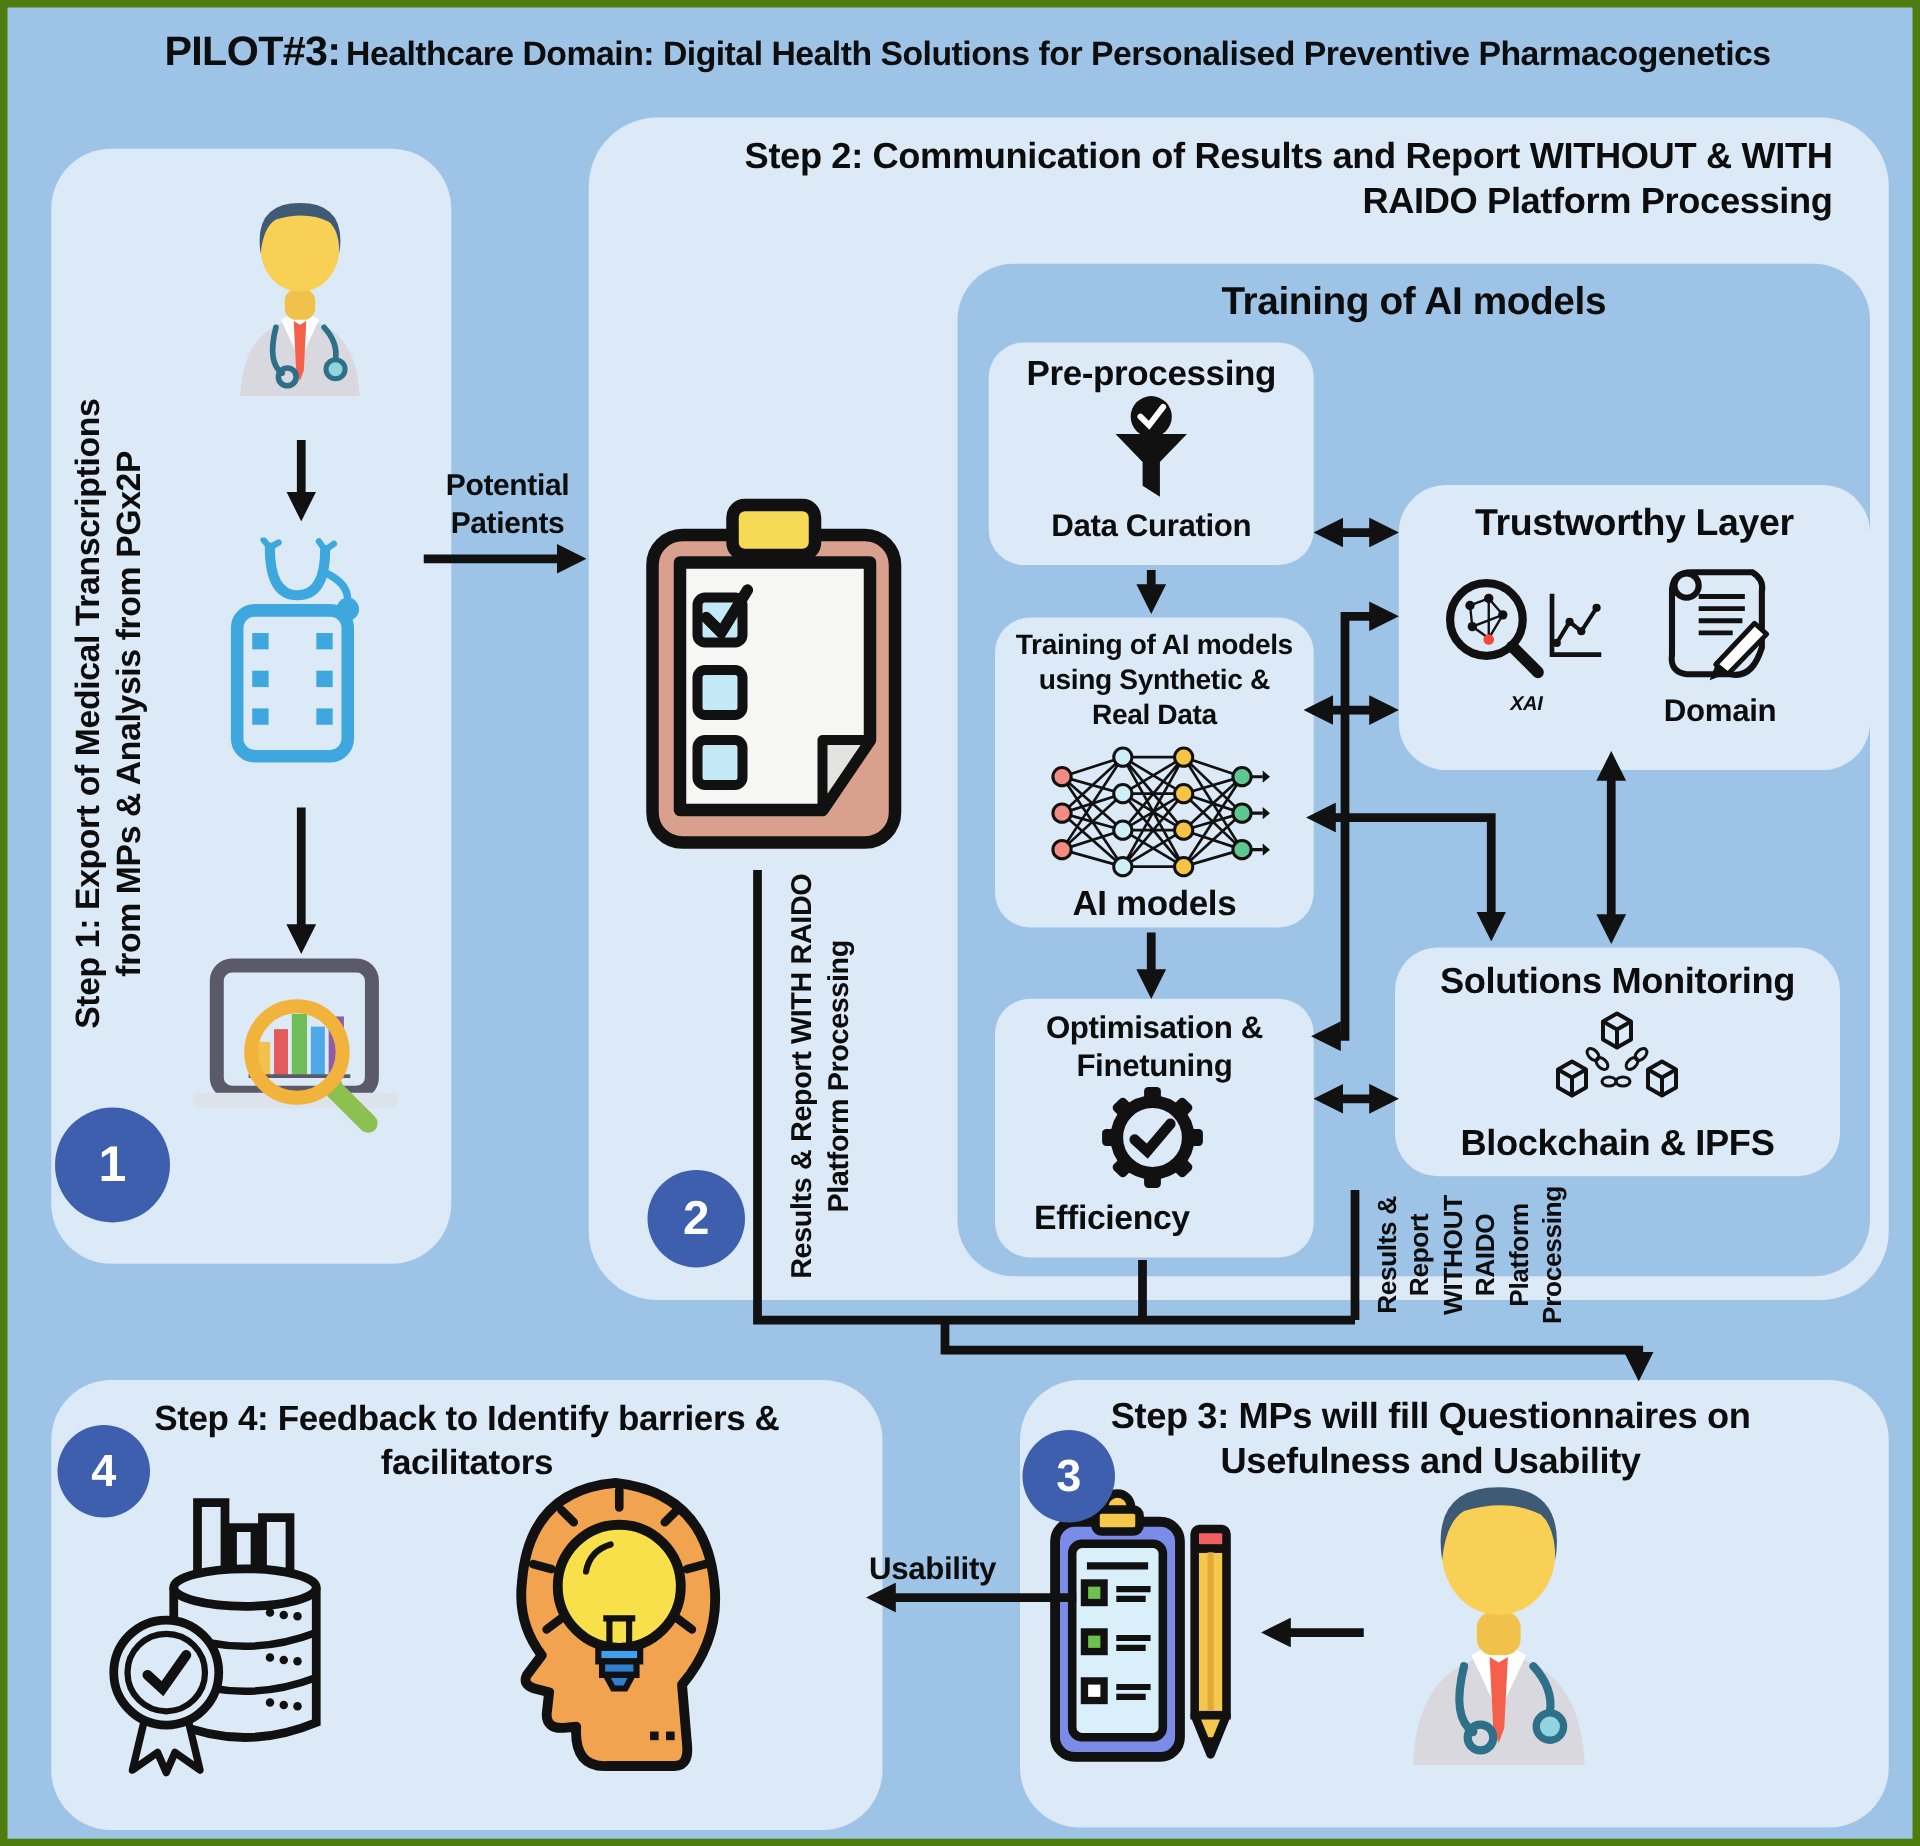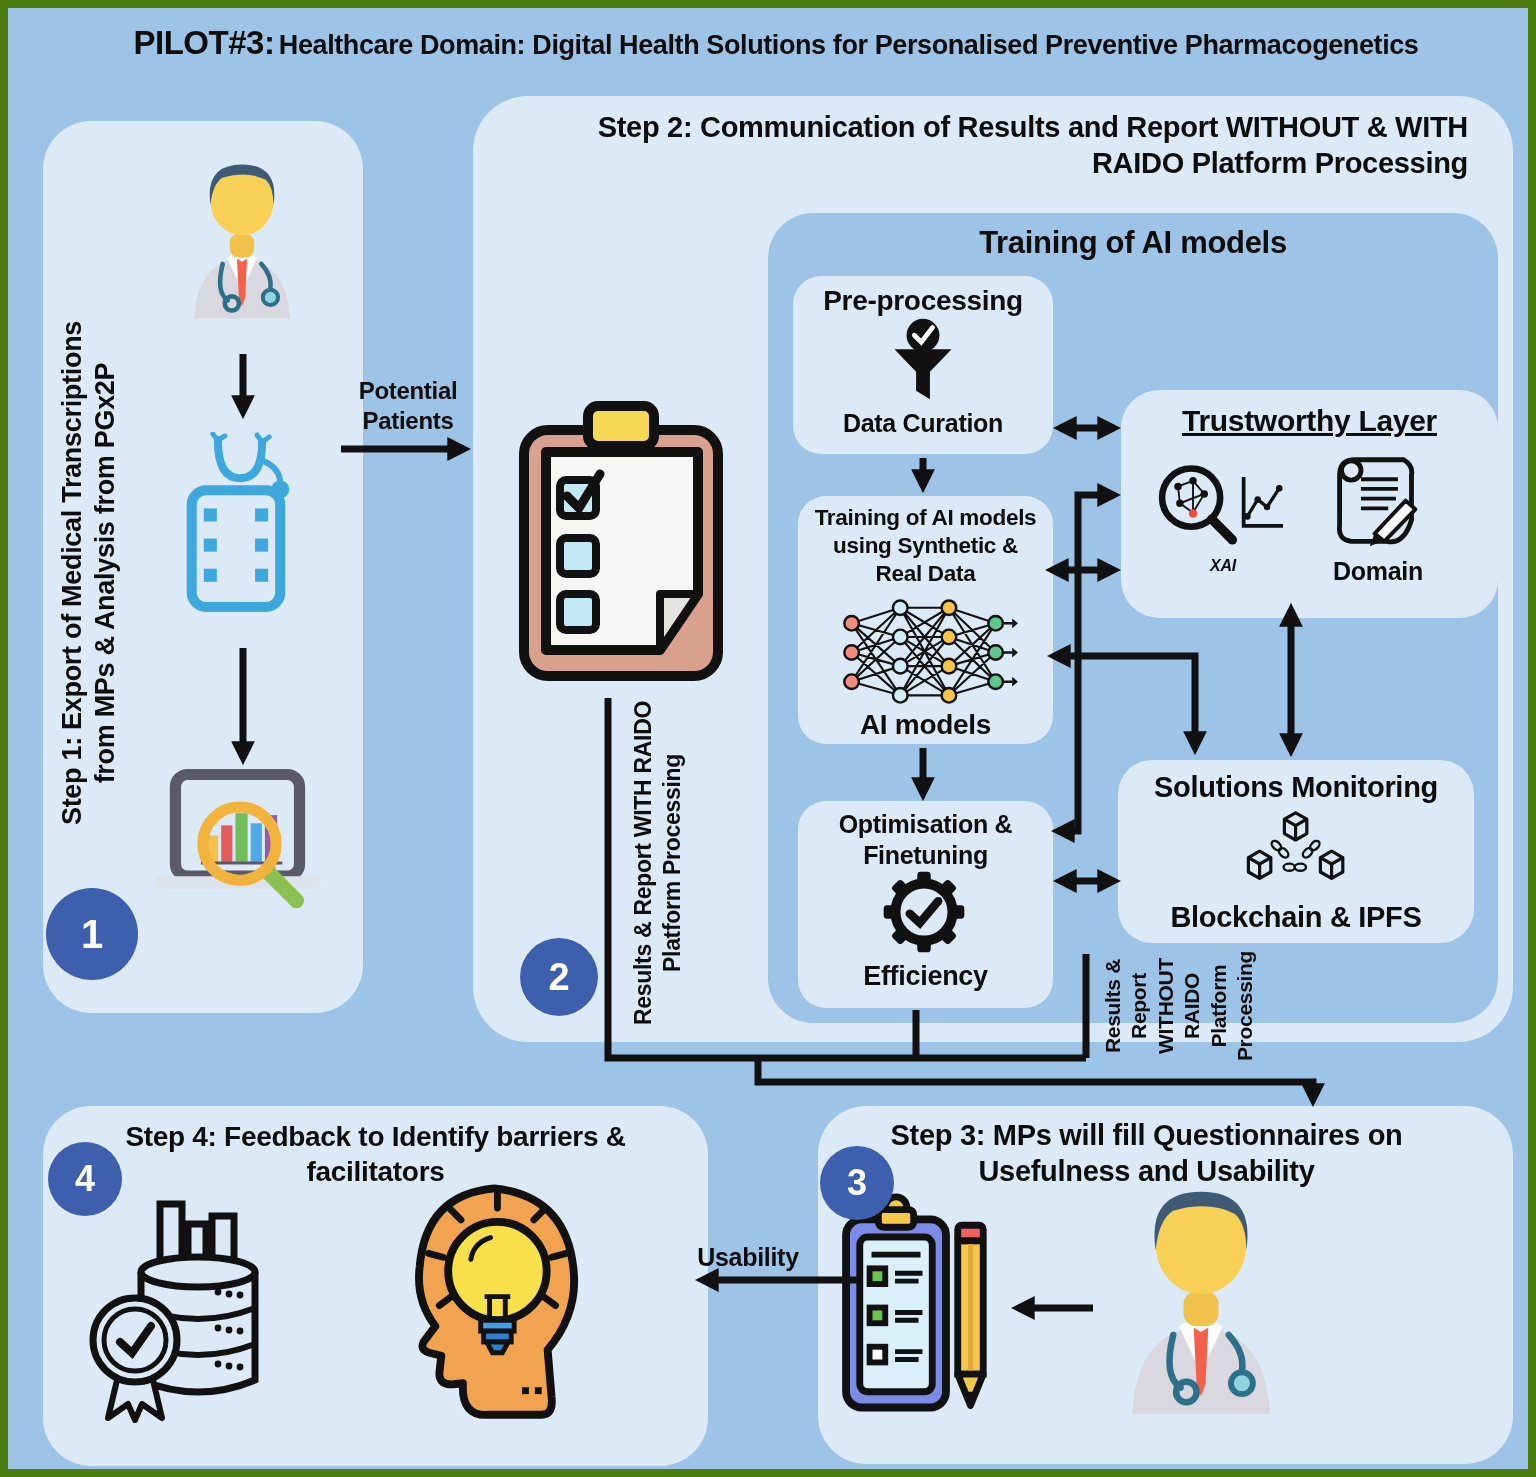--- a/index.html
+++ b/index.html
@@ -1,18 +1,18 @@
 <!DOCTYPE html>
 <html><head>
 <meta charset="utf-8">
 <style>
   html,body{margin:0;padding:0;background:#89B3DC;}
   #app{
     position:relative;width:1536px;height:1477px;overflow:hidden;
-    background:#9DC3E6;border:8px solid #4d7c0f;box-sizing:border-box;
+    background:#9DC3E6;border:6px solid #4d7c0f;box-sizing:border-box;
     font-family:"Liberation Sans",sans-serif;
   }
   .t{
     position:absolute;font-family:"Liberation Sans",sans-serif;font-weight:bold;
     color:#0D0D0D;white-space:pre-line;text-align:center;letter-spacing:-0.3px;line-height:1.24;
   }
   .panel{position:absolute;background:#DCE9F6;border-radius:48px;}
   .tpanel{position:absolute;background:#9DC3E6;border-radius:45px;}
   .box{position:absolute;background:#DCE9F6;border-radius:28px;z-index:3;}
   .circle{
@@ -176,24 +176,24 @@
       <rect x="42" y="2" width="16" height="18" rx="4" transform="rotate(90 50 50)"></rect>
       <rect x="42" y="2" width="16" height="18" rx="4" transform="rotate(135 50 50)"></rect>
       <rect x="42" y="2" width="16" height="18" rx="4" transform="rotate(180 50 50)"></rect>
       <rect x="42" y="2" width="16" height="18" rx="4" transform="rotate(225 50 50)"></rect>
       <rect x="42" y="2" width="16" height="18" rx="4" transform="rotate(270 50 50)"></rect>
       <rect x="42" y="2" width="16" height="18" rx="4" transform="rotate(315 50 50)"></rect>
     </g>
     <circle cx="50" cy="50" r="34" fill="#DCE9F6" stroke="#111" stroke-width="12"></circle>
     <path d="M33 52 L45 63 L67 37" stroke="#111" stroke-width="10" fill="none" stroke-linecap="round"></path>
   </svg>
-  <div class="t" style="left:790px;top:952px;width:255px;font-size:27px;z-index:5;">Efficiency</div>
+  <div class="t" style="left:756px;top:952px;width:255px;font-size:27px;z-index:5;">Efficiency</div>
 
   <div class="box" style="left:1113px;top:382px;width:377px;height:228px;border-radius:38px;"></div>
-  <div class="t" style="left:1113px;top:394px;width:377px;font-size:30px;z-index:5;text-decoration:underline;">Trustworthy Layer</div>
+  <div class="t" style="left:1113px;top:394px;width:377px;font-size:30px;z-index:5;">Trustworthy Layer</div>
   <svg class="icon" style="left:1140px;top:452px;" width="150" height="94" viewBox="0 0 160 100">
     <circle cx="46" cy="40" r="31" fill="#DCE9F6" stroke="#111" stroke-width="7"></circle>
     <path d="M32 28 L48 22 L60 36 L34 46 L48 56 M48 22 L48 56 M32 28 L34 46 M60 36 L48 56 M34 46 L60 36" stroke="#111" stroke-width="2" fill="none"></path>
     <circle cx="32" cy="28" r="4" fill="#111"></circle>
       <circle cx="48" cy="22" r="4" fill="#111"></circle>
     <circle cx="60" cy="36" r="4" fill="#111"></circle>
       <circle cx="34" cy="46" r="4" fill="#111"></circle>
     <circle cx="48" cy="57" r="4.5" fill="#F04A3A"></circle>
     <line x1="68" y1="63" x2="90" y2="85" stroke="#111" stroke-width="10" stroke-linecap="round"></line>
     <path d="M102 18 V70 H144" stroke="#111" stroke-width="4" fill="none"></path>

